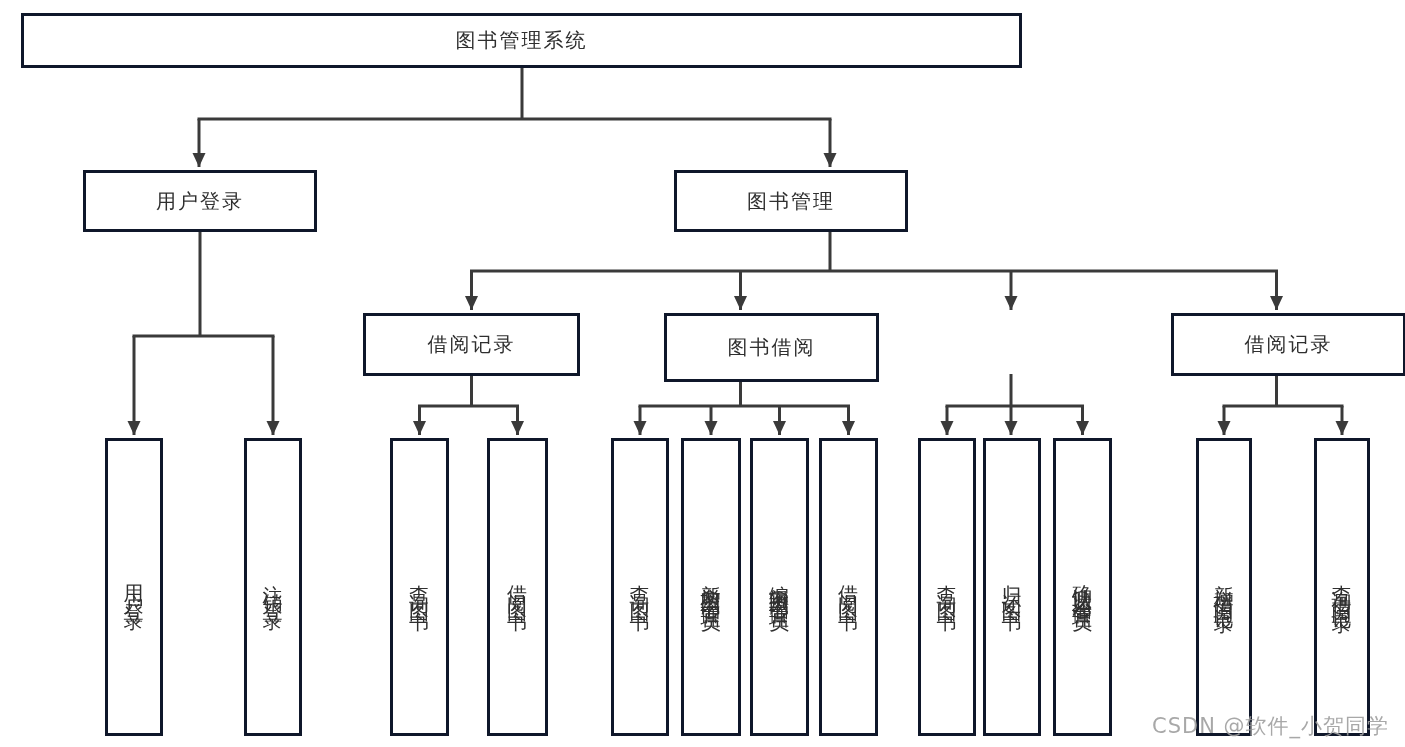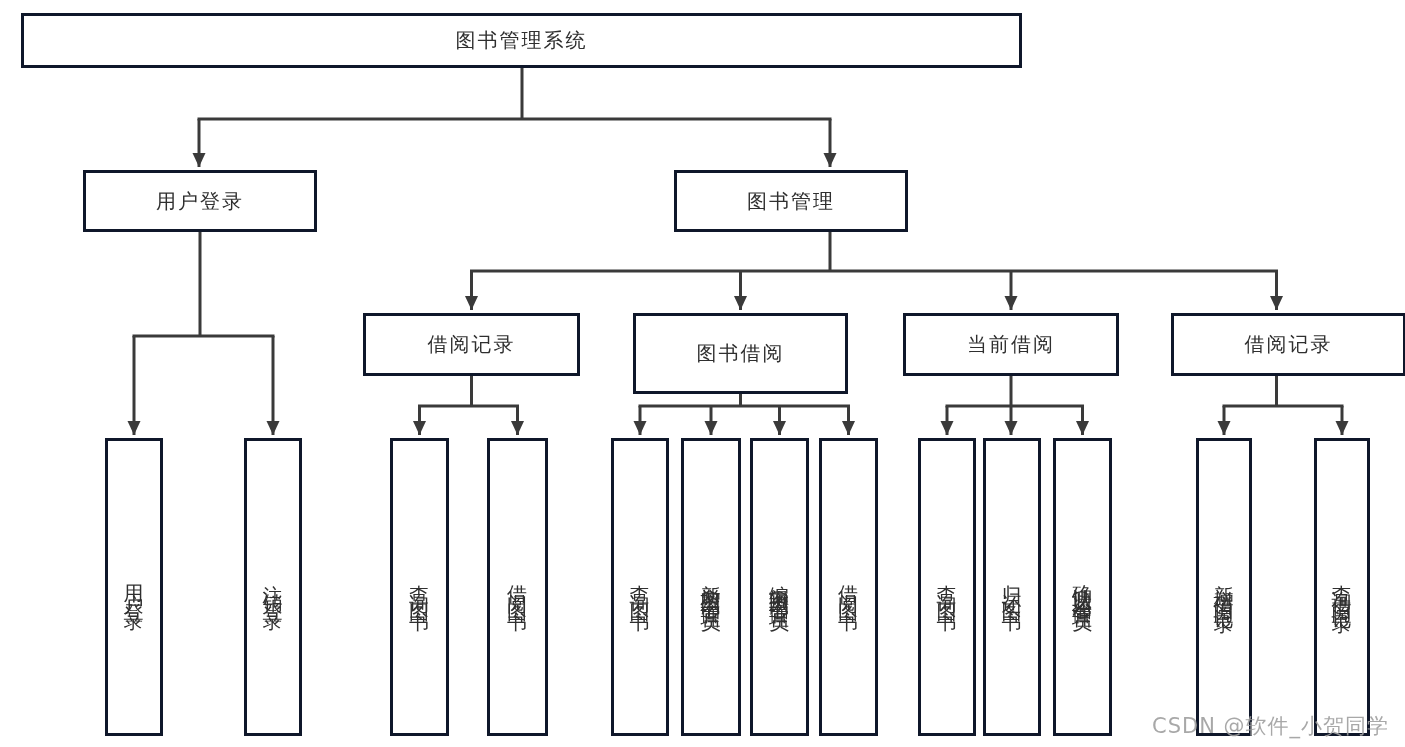--- a/index.html
+++ b/index.html
@@ -114,25 +114,22 @@
   <div class="node hbox" style="left:83px;top:170px;width:234px;height:62px">
     <span>用户登录</span>
   </div>
   <div class="node hbox" style="left:674px;top:170px;width:234px;height:62px">
     <span>图书管理</span>
   </div>
 
   <div class="node hbox" style="left:363px;top:313px;width:217px;height:63px">
     <span>借阅记录</span>
   </div>
-  <div class="node hbox" style="left:633px;top:313px;width:215px;height:81px">
+  <div class="node hbox" style="left:664px;top:313px;width:215px;height:69px">
     <span>图书借阅</span>
-  </div>
-  <div class="node hbox" style="left:903px;top:313px;width:216px;height:63px">
-    <span>当前借阅</span>
   </div>
   <div class="node hbox" style="left:1171px;top:313px;width:235px;height:63px">
     <span>借阅记录</span>
   </div>
 
   <div class="node vbox" style="left:105px;top:438px;width:58px;height:298px">
     <span>用户登录</span>
   </div>
   <div class="node vbox" style="left:244px;top:438px;width:58px;height:298px">
     <span>注销登录</span>

